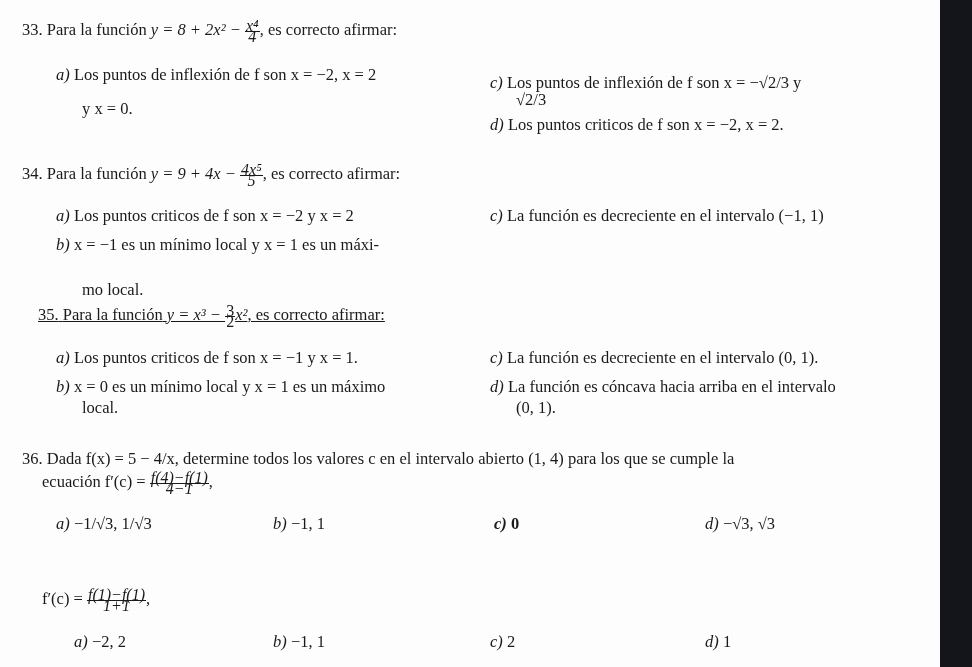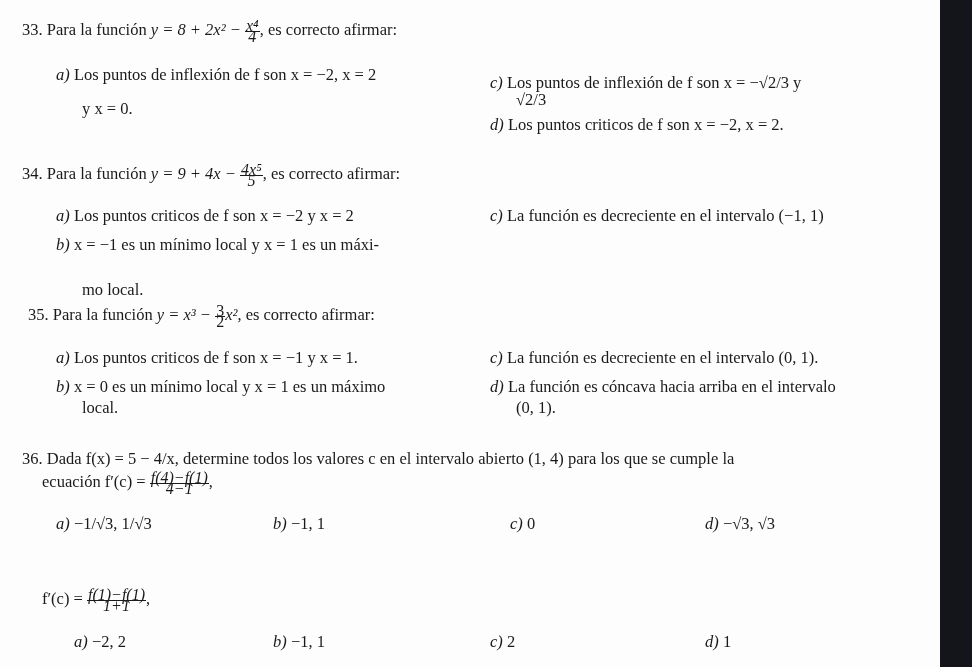--- a/index.html
+++ b/index.html
@@ -51,21 +51,21 @@
   <div class="t" style="left:56px;top:235px;">
     <span class="lab">b)</span>
     <span>x = −1 es un mínimo local y x = 1 es un máxi-</span>
   </div>
   <div class="t" style="left:82px;top:256px;margin-top:24px;"><span>mo local.</span></div>
   <div class="t" style="left:490px;top:206px;">
     <span class="lab">c)</span>
     <span>La función es decreciente en el intervalo (−1, 1)</span>
   </div>
 
-  <div class="t" style="left:28px;top:305px;">
+  <div class="t" style="left:38px;top:305px;text-decoration:underline;">
     <span>35.</span>
     <span>Para la función</span>
     <span class="m">y = x³ − </span><span class="frac"><span class="num">3</span><span class="den">2</span></span><span class="m">x²</span><span>, es correcto afirmar:</span>
   </div>
   <div class="t" style="left:56px;top:348px;">
     <span class="lab">a)</span>
     <span>Los puntos criticos de f son x = −1 y x = 1.</span>
   </div>
   <div class="t" style="left:56px;top:377px;">
     <span class="lab">b)</span>
@@ -90,21 +90,21 @@
     <span>ecuación f′(c) = </span><span class="frac m"><span class="num">f(4)−f(1)</span><span class="den">4−1</span></span><span>,</span>
   </div>
   <div class="t" style="left:56px;top:514px;">
     <span class="lab">a)</span>
     <span>−1/√3, 1/√3</span>
   </div>
   <div class="t" style="left:273px;top:514px;">
     <span class="lab">b)</span>
     <span>−1, 1</span>
   </div>
-  <div class="t" style="left:510px;top:514px;">
+  <div class="t" style="left:494px;top:514px;font-weight:bold;">
     <span class="lab">c)</span>
     <span>0</span>
   </div>
   <div class="t" style="left:705px;top:514px;">
     <span class="lab">d)</span>
     <span>−√3, √3</span>
   </div>
 
   <div class="t" style="left:42px;top:589px;">
     <span>f′(c) = </span><span class="frac m"><span class="num">f(1)−f(1)</span><span class="den">1+1</span></span><span>,</span>

